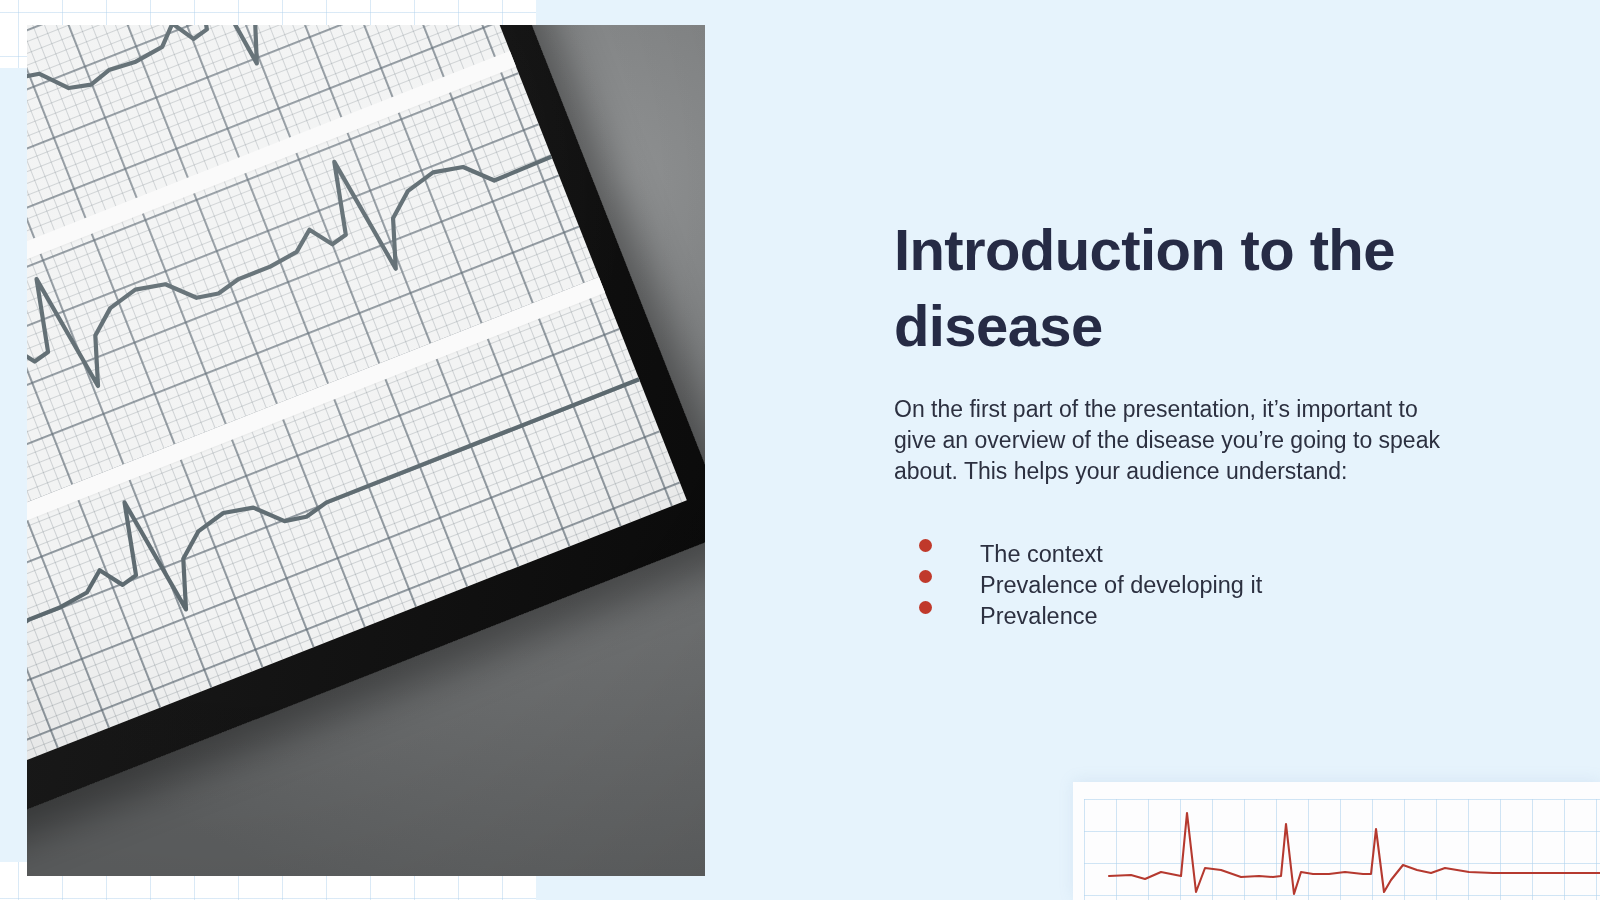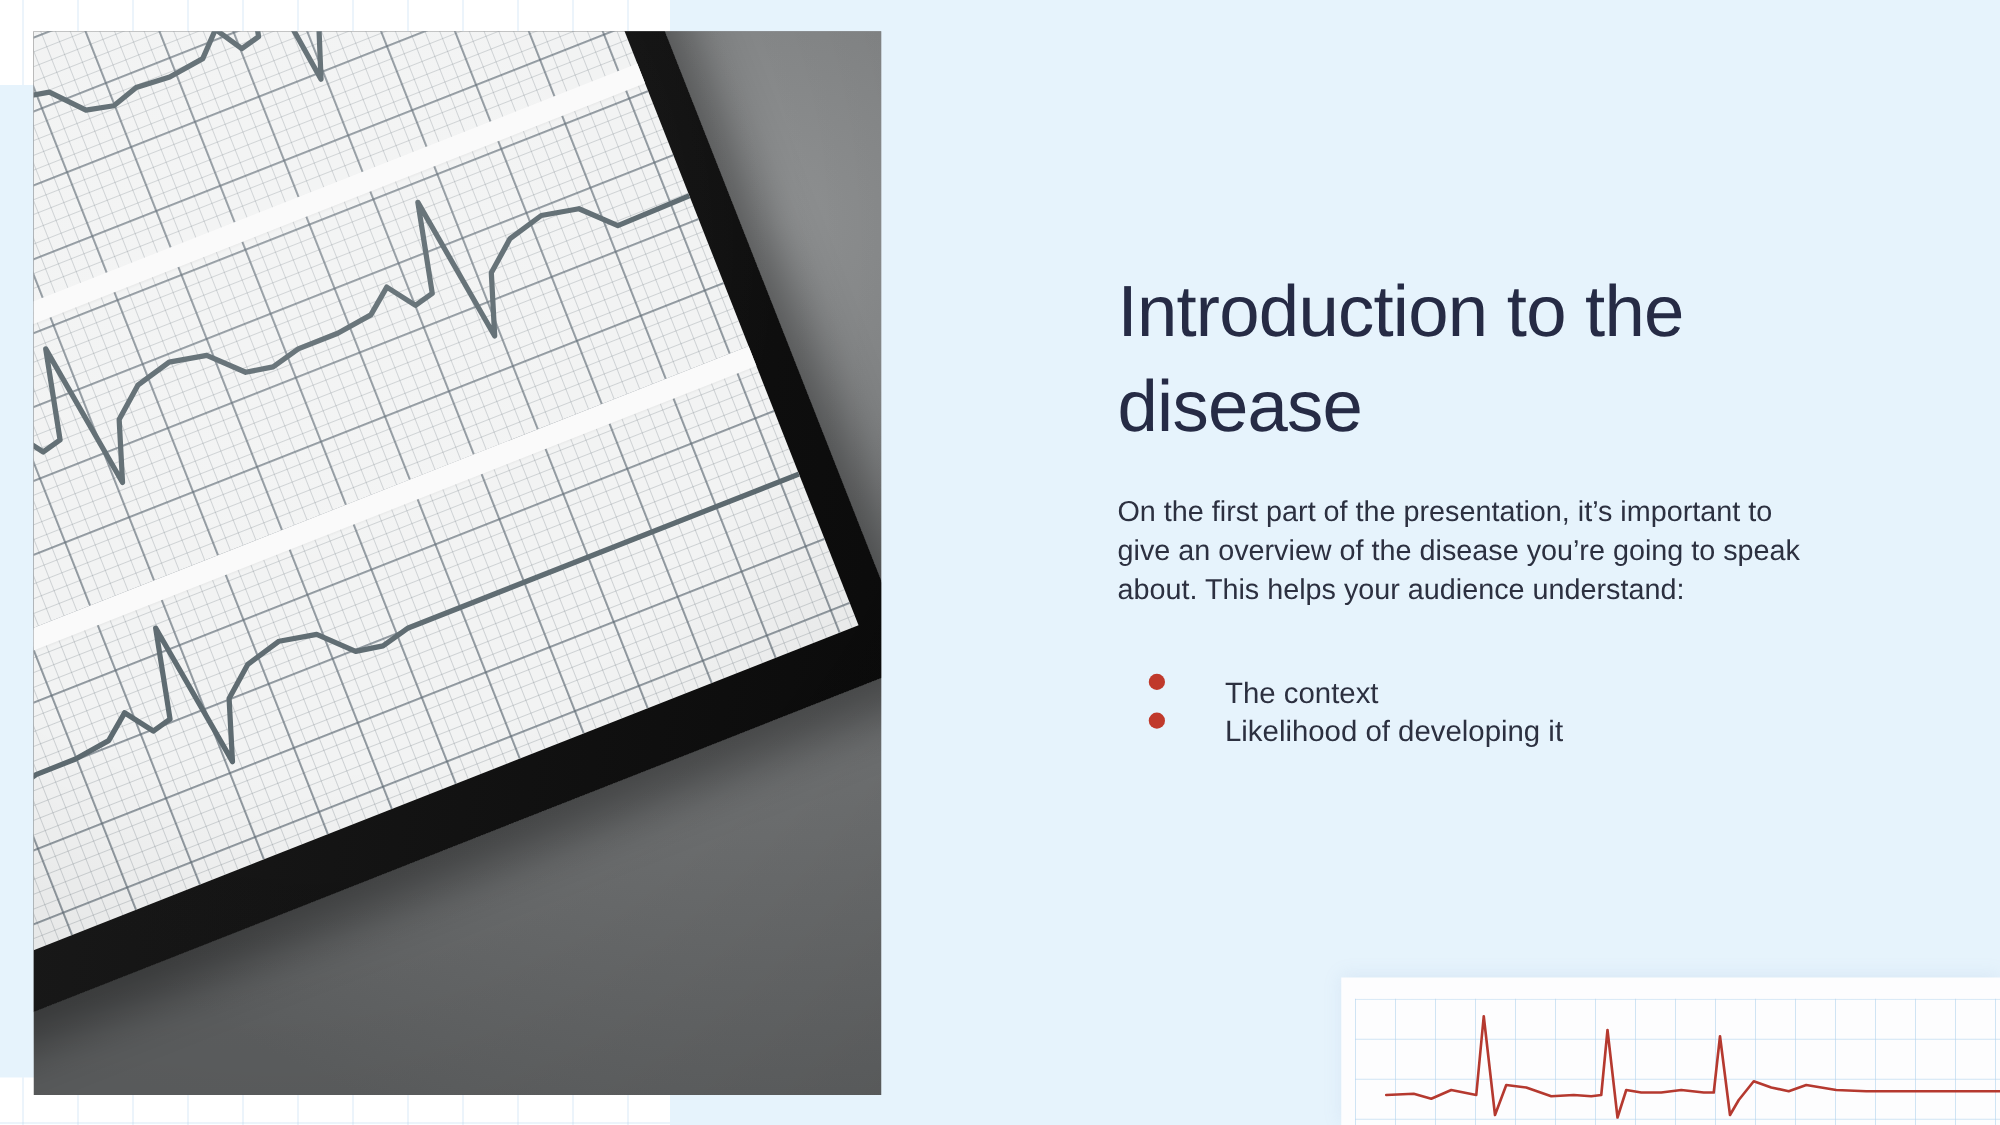--- a/index.html
+++ b/index.html
@@ -92,21 +92,21 @@
   #content {
     position:absolute;
     left:894px; top:0;
     width:620px; height:900px;
   }
   #title {
     position:absolute;
     top:212px; left:0;
     width:560px;
     font-size:58px;
-    font-weight:normal;
+    font-weight:bold;
     line-height:1.31;
     letter-spacing:-.6px;
     color:#262b45;
   }
   #paragraph {
     position:absolute;
     top:394px; left:0;
     width:546px;
     font-size:23px;
     line-height:1.355;
@@ -195,21 +195,25 @@
   <div id="content">
     <h1 id="title">Introduction to the disease</h1>
     <p id="paragraph">On the first part of the presentation, it’s important to give an overview of the disease you’re going to speak about. This helps your audience understand:</p>
     <ul id="bullet-list">
       <li>
         <span class="dot"></span>
         <span>The context</span>
       </li>
       <li>
         <span class="dot"></span>
-        <span>Likelihood of developing it</span>
+        <span>Prevalence of developing it</span>
+      </li>
+      <li>
+        <span class="dot"></span>
+        <span>Prevalence</span>
       </li>
     </ul>
   </div>
 
   <div id="ecg-card">
     <div class="ecg-grid"></div>
     <svg viewBox="0 0 527 118" preserveAspectRatio="none">
       <path d="M36 94 L58 93 L72 97 L88 90 L98 92 L108 94 L114 31 L123 110 L132 86 L148 88 L168 95 L186 94 L200 95 L208 94
                L213 42 L221 112 L228 90 L240 92 L256 92 L272 90 L290 92 L298 92 L303 47 L311 110 L318 98 L330 83 L344 88
                L358 91 L372 86 L396 90 L420 91 L527 91"></path>

